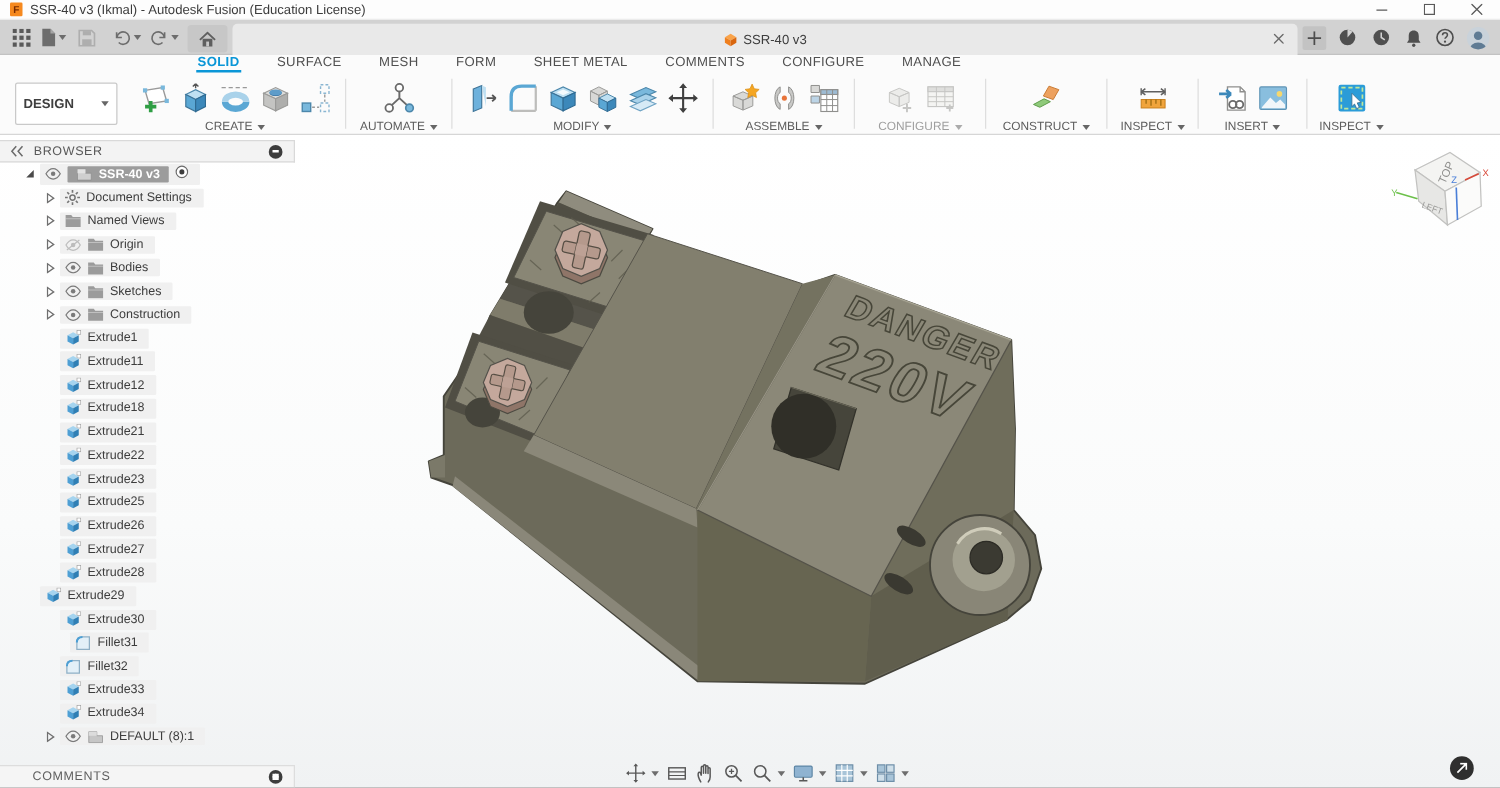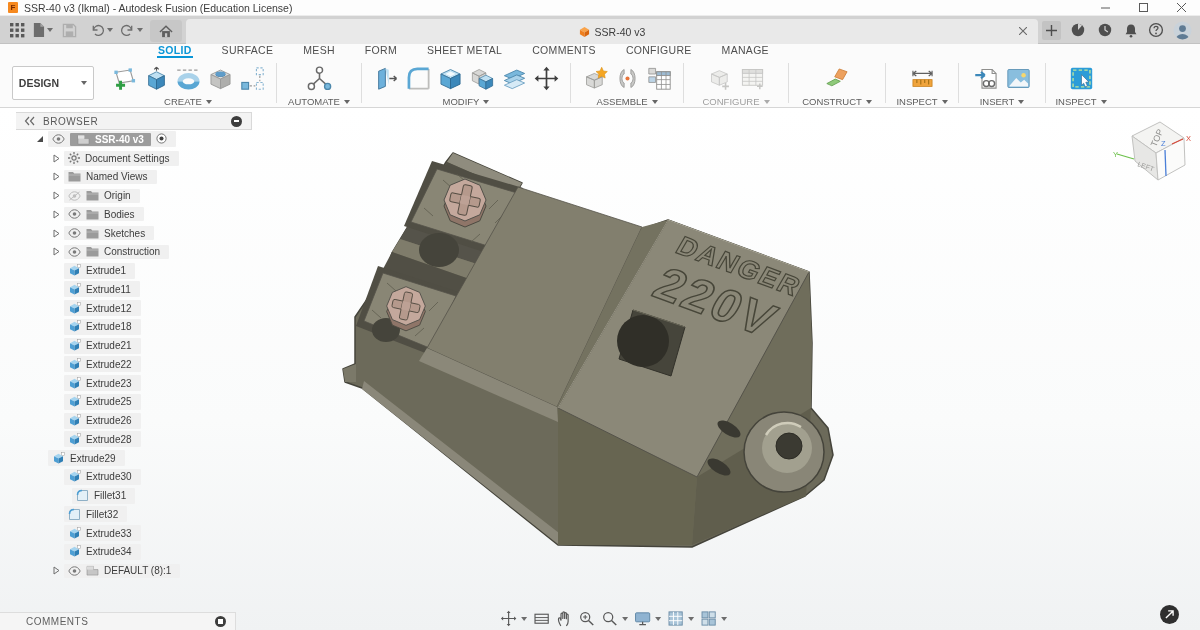--- a/index.html
+++ b/index.html
@@ -53,21 +53,21 @@
   .glabel.dis{color:#9e9e9e;}
   .glabel.dis .caret{border-top-color:#ababab;}
   .ticon{width:31px;height:31px;display:flex;align-items:center;justify-content:center;}
   .vsep{width:1px;height:40px;background:#dedede;margin:2px 4px 0 4px;align-self:flex-start;}
 
   
   #viewport{position:absolute;left:0;top:108px;width:1200px;height:522px;
             background:linear-gradient(180deg,#ffffff 0%,#fafbfb 60%,#f0f2f3 100%);}
 
   
-  #browser{position:absolute;left:16px;top:4px;width:236px;}
+  #browser{position:absolute;left:0;top:4px;width:236px;}
   #browser-header{height:18px;background:#f3f3f3;border:1px solid #d9d9d9;border-left:none;
                   display:flex;align-items:center;}
   #browser-header .ttl{font-size:10px;color:#595959;letter-spacing:.5px;margin-left:8px;}
   .panel-dot{margin-left:auto;margin-right:9px;width:11px;height:11px;background:#3d3d3d;border-radius:50%;
              display:flex;align-items:center;justify-content:center;}
   .panel-dot span{display:block;width:5px;height:1.4px;background:#fff;}
   .panel-dot .pplus{position:relative;width:5px;height:5px;}
   .panel-dot .pplus:before,.panel-dot .pplus:after{content:"";position:absolute;background:#fff;}
   .panel-dot .pplus:before{left:0;top:2px;width:5px;height:1.2px;}
   .panel-dot .pplus:after{left:2px;top:0;width:1.2px;height:5px;}
@@ -886,20 +886,33 @@
             <div class="brow" style="padding-left: 48px;">
               <span class="pill">
                 <span class="tico">
                   <svg width="13" height="13" viewBox="0 0 13 13">
                     <rect x="9.6" y="0.4" width="3" height="3" fill="#fff" stroke="#9a9a9a" stroke-width=".5"></rect>
                     <path d="M2 4.2 L6.5 1.8 L11 4.2 L6.5 6.6 Z" fill="#a5d4ef"></path>
                     <path d="M2 4.2 L6.5 6.6 V11.6 L2 9.2 Z" fill="#4e9fd4"></path>
                     <path d="M11 4.2 L6.5 6.6 V11.6 L11 9.2 Z" fill="#2f7fb5"></path>
                   </svg>
                 </span>
+                <span class="tlabel">Extrude27</span>
+              </span>
+            </div>
+            <div class="brow" style="padding-left: 48px;">
+              <span class="pill">
+                <span class="tico">
+                  <svg width="13" height="13" viewBox="0 0 13 13">
+                    <rect x="9.6" y="0.4" width="3" height="3" fill="#fff" stroke="#9a9a9a" stroke-width=".5"></rect>
+                    <path d="M2 4.2 L6.5 1.8 L11 4.2 L6.5 6.6 Z" fill="#a5d4ef"></path>
+                    <path d="M2 4.2 L6.5 6.6 V11.6 L2 9.2 Z" fill="#4e9fd4"></path>
+                    <path d="M11 4.2 L6.5 6.6 V11.6 L11 9.2 Z" fill="#2f7fb5"></path>
+                  </svg>
+                </span>
                 <span class="tlabel">Extrude28</span>
               </span>
             </div>
             <div class="brow" style="padding-left: 32px;">
               <span class="pill">
                 <span class="tico">
                   <svg width="13" height="13" viewBox="0 0 13 13">
                     <rect x="9.6" y="0.4" width="3" height="3" fill="#fff" stroke="#9a9a9a" stroke-width=".5"></rect>
                     <path d="M2 4.2 L6.5 1.8 L11 4.2 L6.5 6.6 Z" fill="#a5d4ef"></path>
                     <path d="M2 4.2 L6.5 6.6 V11.6 L2 9.2 Z" fill="#4e9fd4"></path>

